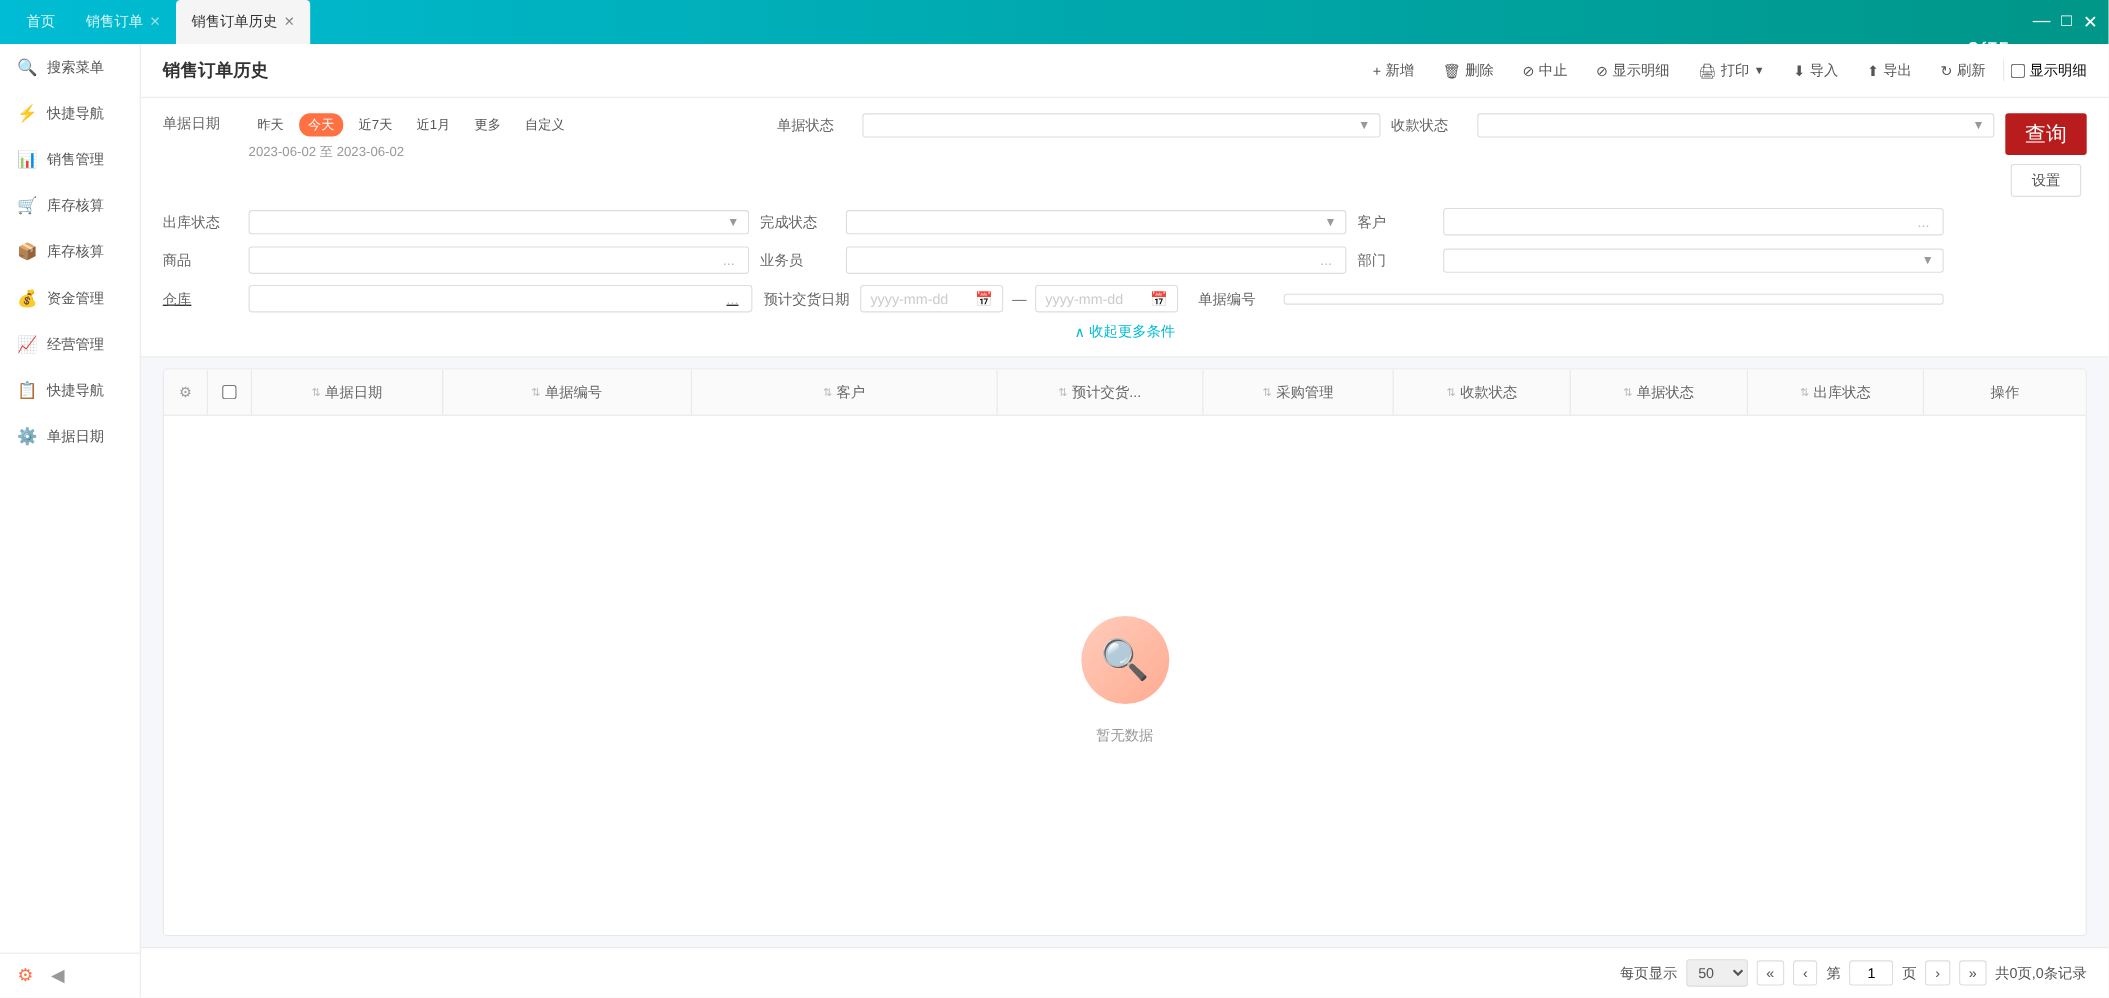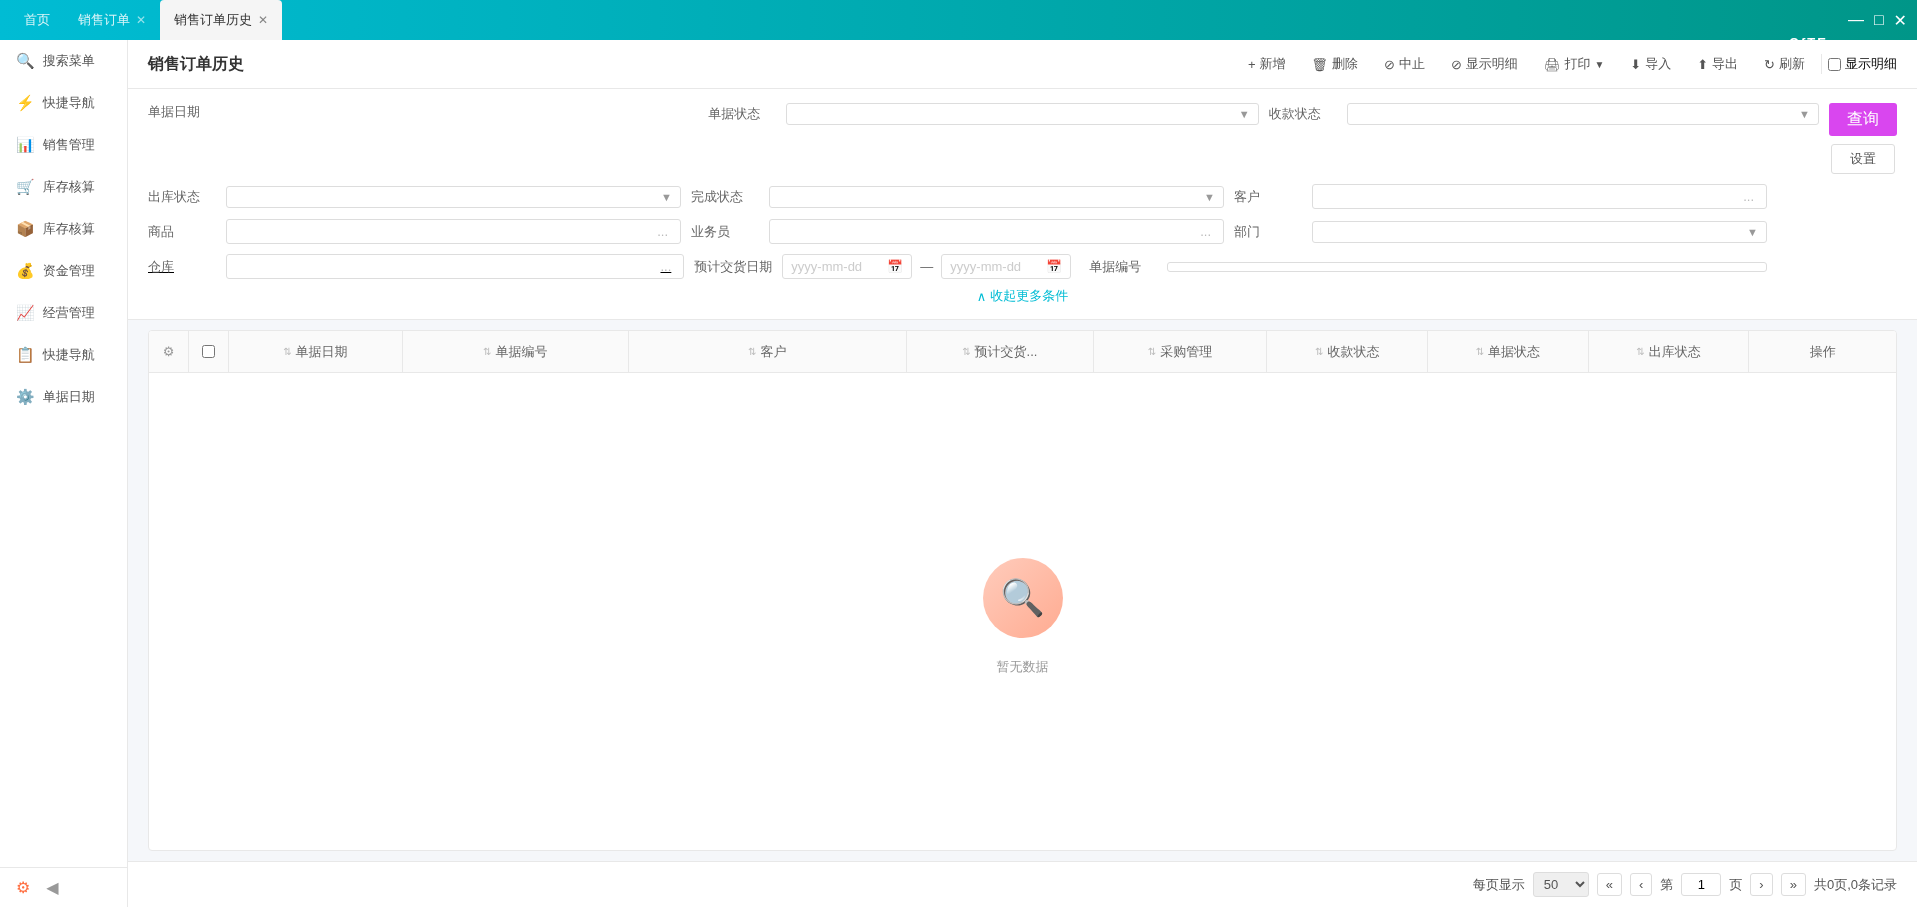--- a/index.html
+++ b/index.html
@@ -60,21 +60,21 @@
     .page-input { border: 1px solid #ddd; border-radius: 3px; padding: 3px 6px; width: 40px; text-align: center; font-size: 13px; }
 
     
     .checkbox-cell { width: 40px; display: flex; align-items: center; justify-content: center; border-right: 1px solid #e8e8e8; height: 100%; flex-shrink: 0; }
     .settings-cell { width: 40px; display: flex; align-items: center; justify-content: center; border-right: 1px solid #e8e8e8; height: 100%; flex-shrink: 0; cursor: pointer; color: #999; }
 
     
     .empty-illustration { width: 100px; height: 100px; position: relative; }
     .empty-circle { width: 80px; height: 80px; background: linear-gradient(135deg, #ffccbc, #ffab91); border-radius: 50%; position: absolute; top: 10px; left: 10px; display: flex; align-items: center; justify-content: center; font-size: 36px; }
 
-    .query-btn { background: #d946ef; color: white; border: none; padding: 6px 18px; border-radius: 3px; cursor: pointer; font-size: 16px; }
+    .query-btn { background: #b91c1c; color: white; border: none; padding: 6px 18px; border-radius: 3px; cursor: pointer; font-size: 19px; }
     .set-btn { background: white; color: #555; border: 1px solid #ddd; padding: 5px 18px; border-radius: 3px; cursor: pointer; font-size: 13px; margin-top: 4px; }
     .right-btns { display: flex; flex-direction: column; align-items: center; gap: 4px; flex-shrink: 0; }
   </style>
 </head>
 <body>
 
 <div class="top-bar">
   <div class="tab-item">
     <span>首页</span>
   </div>
@@ -184,20 +184,31 @@
         </label>
       </div>
     </div>
 
     <div class="filter-area">
 
       <div style="display:flex;align-items:flex-start;margin-bottom:10px;gap:10px;">
 
         <div style="flex:1;display:flex;align-items:flex-start;gap:8px;">
           <span class="filter-label">单据日期</span>
+          <div style="display:flex;flex-direction:column;gap:4px;">
+            <div class="date-chips">
+              <span class="chip">昨天</span>
+              <span class="chip active">今天</span>
+              <span class="chip">近7天</span>
+              <span class="chip">近1月</span>
+              <span class="chip">更多</span>
+              <span class="chip">自定义</span>
+            </div>
+            <div class="date-range">2023-06-02 至 2023-06-02</div>
+          </div>
         </div>
 
         <div style="flex:1;display:flex;align-items:center;gap:8px;">
           <span class="filter-label">单据状态</span>
           <div class="filter-select" style="flex:1;">
             <span style="color:#ccc;"></span>
             <span class="arrow">▼</span>
           </div>
         </div>
 

